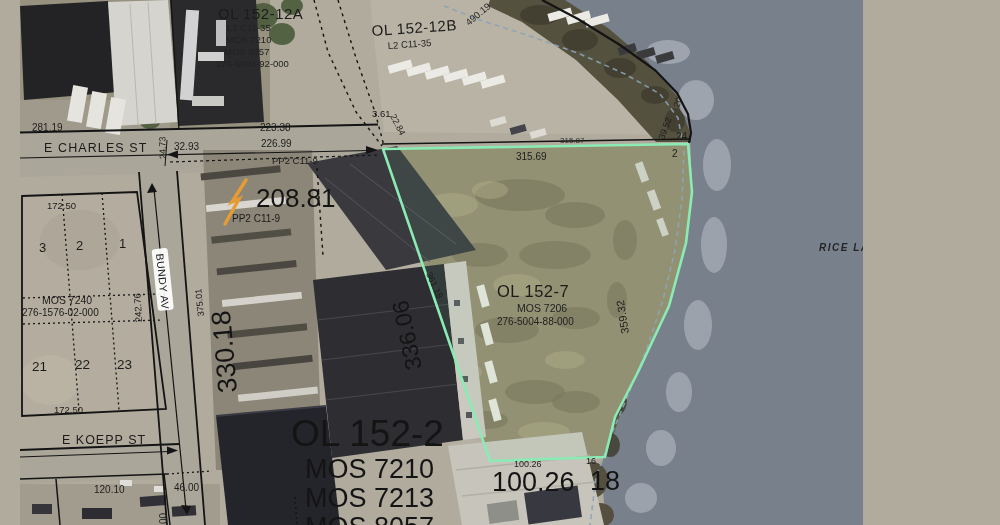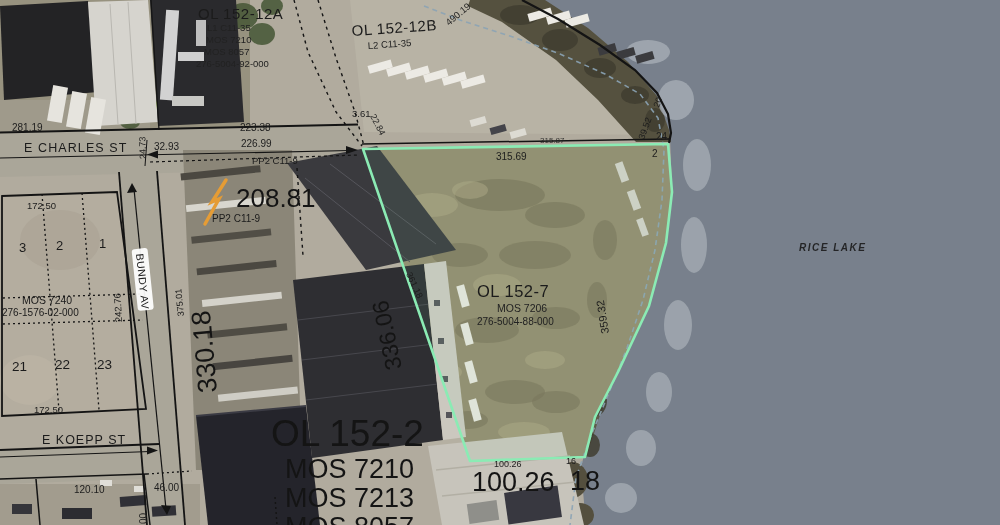--- a/index.html
+++ b/index.html
@@ -1,16 +1,16 @@
 <!DOCTYPE html>
 <html><head>
 <meta charset="utf-8">
 <style>
   html,body{margin:0;padding:0;background:#b1ab9e;}
-  #stage{position:relative;width:1000px;height:525px;overflow:hidden;}
+  #stage{position:relative;width:843px;height:525px;overflow:hidden;margin-left:20px;}
   svg{display:block;}
   text{font-family:"Liberation Sans",sans-serif;fill:#1b1b1b;}
   .dim{fill:#1d1d1d;}
   .big{fill:#141414;}
   .sub{fill:#222;}
 </style>
 </head>
 <body>
 
 <div id="stage">

